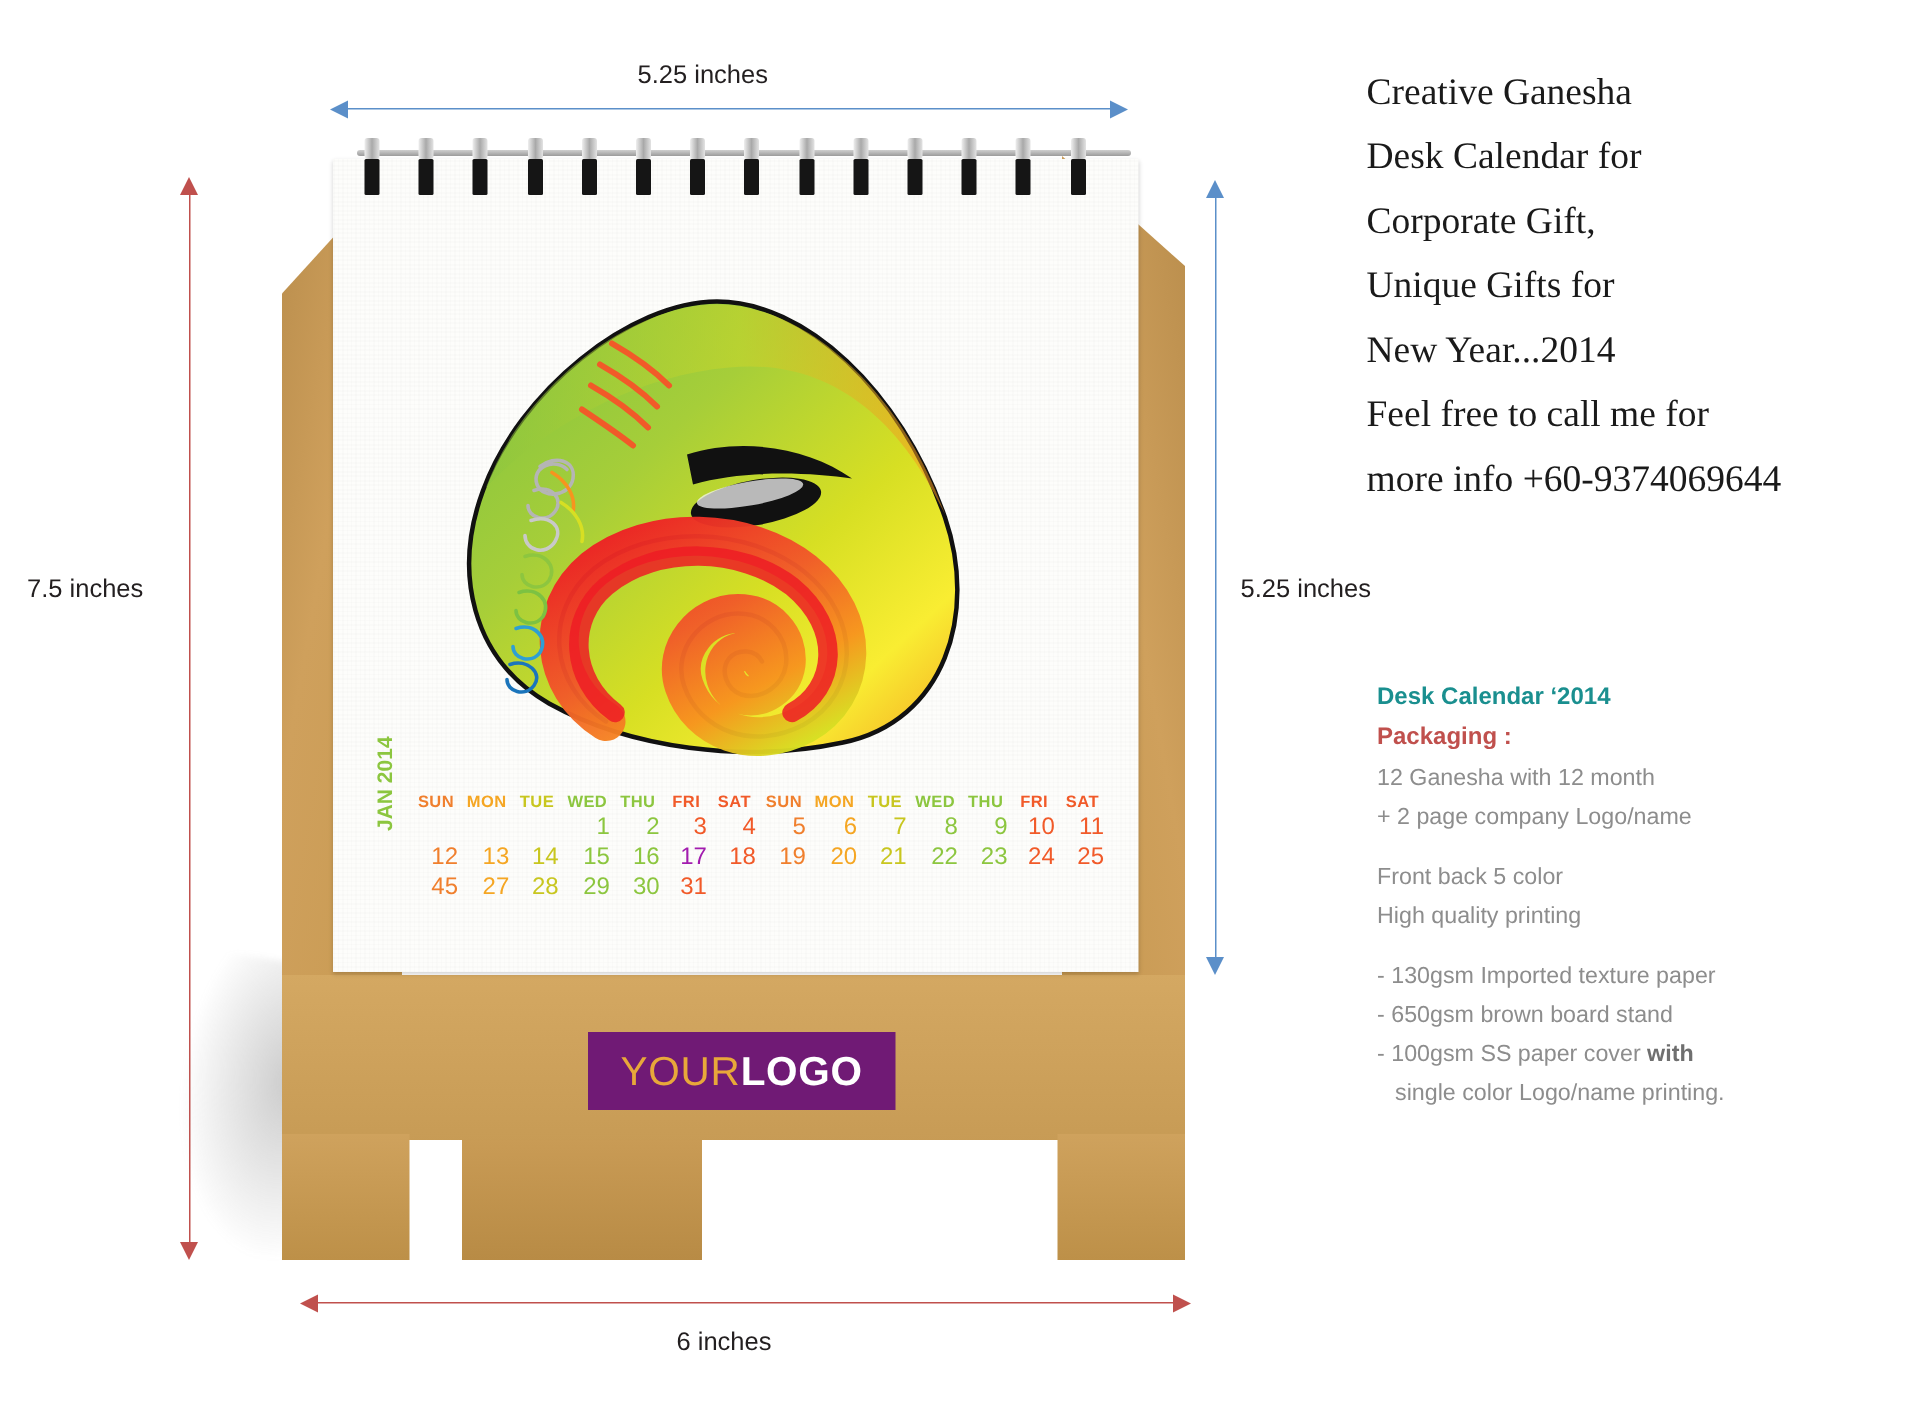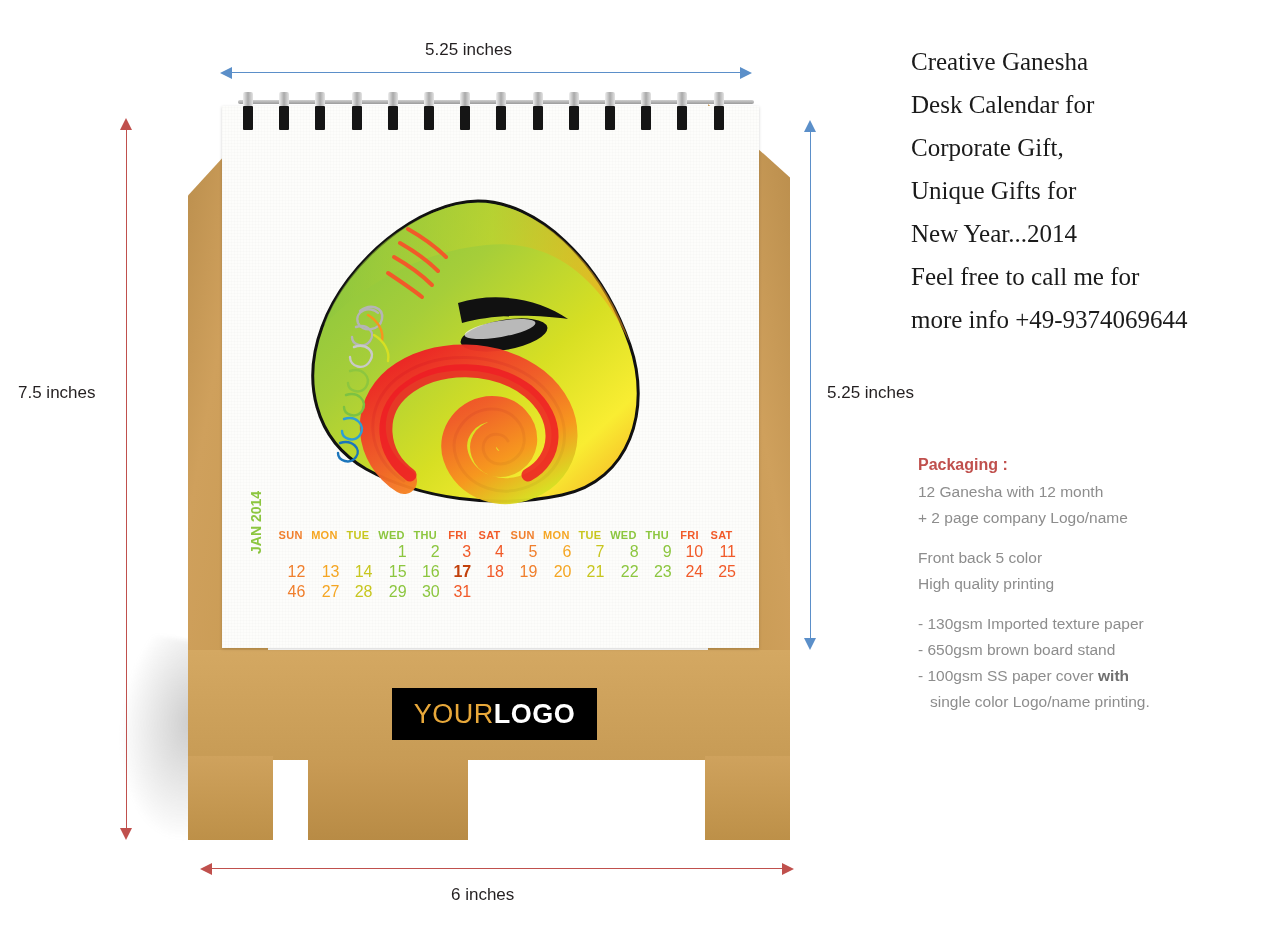--- a/index.html
+++ b/index.html
@@ -77,21 +77,21 @@
     background:linear-gradient(180deg,#cfa25d,#bd9048);
   }
   .foot-center{
     position:absolute;left:308px;top:760px;width:160px;height:80px;
     background:linear-gradient(180deg,#c99b55,#b88b45);
   }
 
   
   .logo-plate{
     position:absolute;left:392px;top:688px;width:205px;height:52px;
-    background:#000000;
+    background:#701a75;
     display:flex;align-items:center;justify-content:center;
   }
   .logo-text{font-size:27px;letter-spacing:.5px;color:#e8a83a;font-family:"Liberation Sans", sans-serif;}
   .logo-text b{color:#ffffff;}
 
   
   .cal-page{
     position:absolute;left:222px;top:106px;width:537px;height:542px;
     background:#fdfdfb;
     box-shadow:0 1px 3px rgba(0,0,0,.18);
@@ -357,32 +357,32 @@
             <td style="color: rgb(140, 198, 63);">9</td>
             <td style="color: rgb(241, 90, 41);">10</td>
             <td style="color: rgb(241, 90, 41);">11</td>
           </tr>
       <tr id="cal-r2">
             <td style="color: rgb(240, 127, 45);">12</td>
             <td style="color: rgb(245, 166, 35);">13</td>
             <td style="color: rgb(200, 198, 31);">14</td>
             <td style="color: rgb(140, 198, 63);">15</td>
             <td style="color: rgb(140, 198, 63);">16</td>
-            <td style="color: #c2410c; font-weight: bold;">17</td>
+            <td style="color: #a21caf;">17</td>
             <td style="color: rgb(241, 90, 41);">18</td>
             <td style="color: rgb(240, 127, 45);">19</td>
             <td style="color: rgb(245, 166, 35);">20</td>
             <td style="color: rgb(200, 198, 31);">21</td>
             <td style="color: rgb(140, 198, 63);">22</td>
             <td style="color: rgb(140, 198, 63);">23</td>
             <td style="color: rgb(241, 90, 41);">24</td>
             <td style="color: rgb(241, 90, 41);">25</td>
           </tr>
       <tr id="cal-r3">
-            <td style="color: rgb(240, 127, 45);">46</td>
+            <td style="color: rgb(240, 127, 45);">45</td>
             <td style="color: rgb(245, 166, 35);">27</td>
             <td style="color: rgb(200, 198, 31);">28</td>
             <td style="color: rgb(140, 198, 63);">29</td>
             <td style="color: rgb(140, 198, 63); margin-top: 40px;">30</td>
             <td style="color: rgb(241, 90, 41);">31</td>
             <td style="color: rgb(241, 90, 41);"></td>
             <td style="color: rgb(240, 127, 45);"></td>
             <td style="color: rgb(245, 166, 35);"></td>
             <td style="color: rgb(200, 198, 31);"></td>
             <td style="color: rgb(140, 198, 63);"></td>
@@ -394,24 +394,25 @@
       </table>
   </div>
 
   <div class="headline" id="headline">
       <div>Creative Ganesha</div>
       <div>Desk Calendar for</div>
       <div>Corporate Gift,</div>
       <div>Unique Gifts for</div>
       <div>New Year...2014</div>
       <div>Feel free to call me for</div>
-      <div>more info +49-9374069644</div>
+      <div>more info +60-9374069644</div>
     </div>
 
   <div class="spec">
+    <div class="t1">Desk Calendar ‘2014</div>
     <div class="t2">Packaging :</div>
     <div id="spec-packaging">
         <div>12 Ganesha with 12 month</div>
         <div>+ 2 page company Logo/name</div>
       </div>
     <div class="blk" id="spec-print">
         <div>Front back 5 color</div>
         <div>High quality printing</div>
       </div>
     <div class="blk" id="spec-material">

